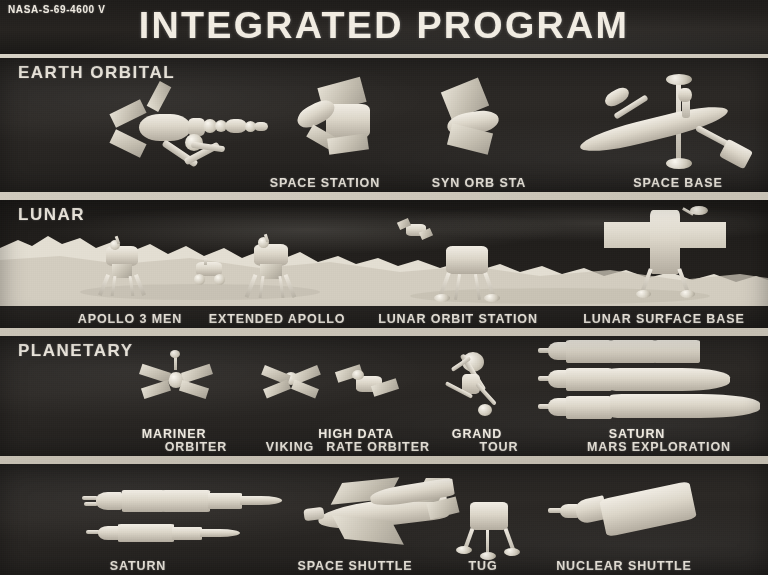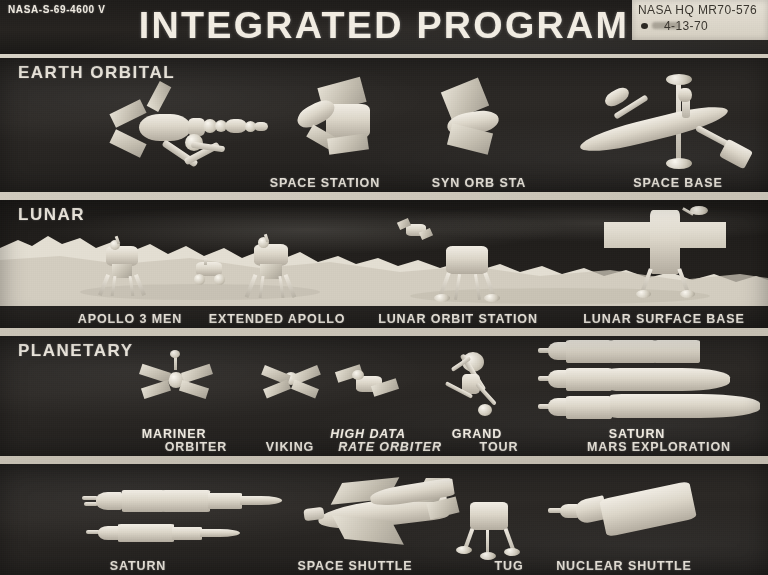--- a/index.html
+++ b/index.html
@@ -139,26 +139,20 @@
 </head>
 <body>
 
 <div id="photo">
 
   <div id="header">
     <div id="nasa-id">NASA-S-69-4600 V</div>
     <div id="main-title">INTEGRATED PROGRAM</div>
   </div>
 
-  <div id="stamp">
-    <div class="l1">NASA HQ MR70-576</div>
-    <div class="dot"></div>
-    <div class="smudge"></div>
-    <div class="l2">4-13-70</div>
-  </div>
 
   <div class="band" id="band-earth">
     <div class="sheen"></div>
     <div class="sect-title">EARTH ORBITAL</div>
 
     <div class="craft" style="left:105px;top:26px;width:180px;height:92px;">
       <div class="panel" style="left:6px;top:22px;width:34px;height:15px;transform:rotate(-26deg);"></div>
       <div class="panel" style="left:6px;top:52px;width:34px;height:15px;transform:rotate(26deg);"></div>
       <div class="panel" style="left:40px;top:6px;width:28px;height:13px;transform:rotate(-62deg);"></div>
       <div class="cyl" style="left:34px;top:30px;width:52px;height:27px;"></div>
@@ -359,21 +353,21 @@
       <div class="cyl" style="left:80px;top:52px;width:150px;height:24px;border-radius:8% 40% 40% 8%;"></div>
     </div>
 
     <div class="caption" style="left:174px;">
       <span>MARINER</span>
       <span class="l2">ORBITER</span>
     </div>
     <div class="caption" style="left:290px;">
       <span>VIKING</span>
     </div>
-    <div class="caption" style="left:368px;font-style:italic;">
+    <div class="caption" style="left:356px;">
       <span>HIGH DATA</span>
       <span class="l2">RATE ORBITER</span>
     </div>
     <div class="caption" style="left:477px;">
       <span>GRAND</span>
       <span class="l2">TOUR</span>
     </div>
     <div class="caption" style="left:637px;">
       <span>SATURN</span>
       <span class="l2">MARS EXPLORATION</span>
@@ -426,21 +420,21 @@
       <div class="cyl" style="left:28px;top:12px;width:30px;height:24px;border-radius:40% 8% 8% 40%;transform:rotate(-12deg);"></div>
       <div class="cyl" style="left:54px;top:4px;width:92px;height:38px;border-radius:10%;transform:rotate(-12deg);"></div>
     </div>
 
     <div class="caption" style="left:138px;">
       <span>SATURN</span>
     </div>
     <div class="caption" style="left:355px;">
       <span>SPACE SHUTTLE</span>
     </div>
-    <div class="caption" style="left:509px;text-align:right;">
+    <div class="caption" style="left:483px;text-align:right;">
       <span>TUG</span>
     </div>
     <div class="caption" style="left:624px;">
       <span>NUCLEAR SHUTTLE</span>
     </div>
     <div class="edge-fade"></div>
   </div>
 
   <div id="grain"></div>
 </div>

